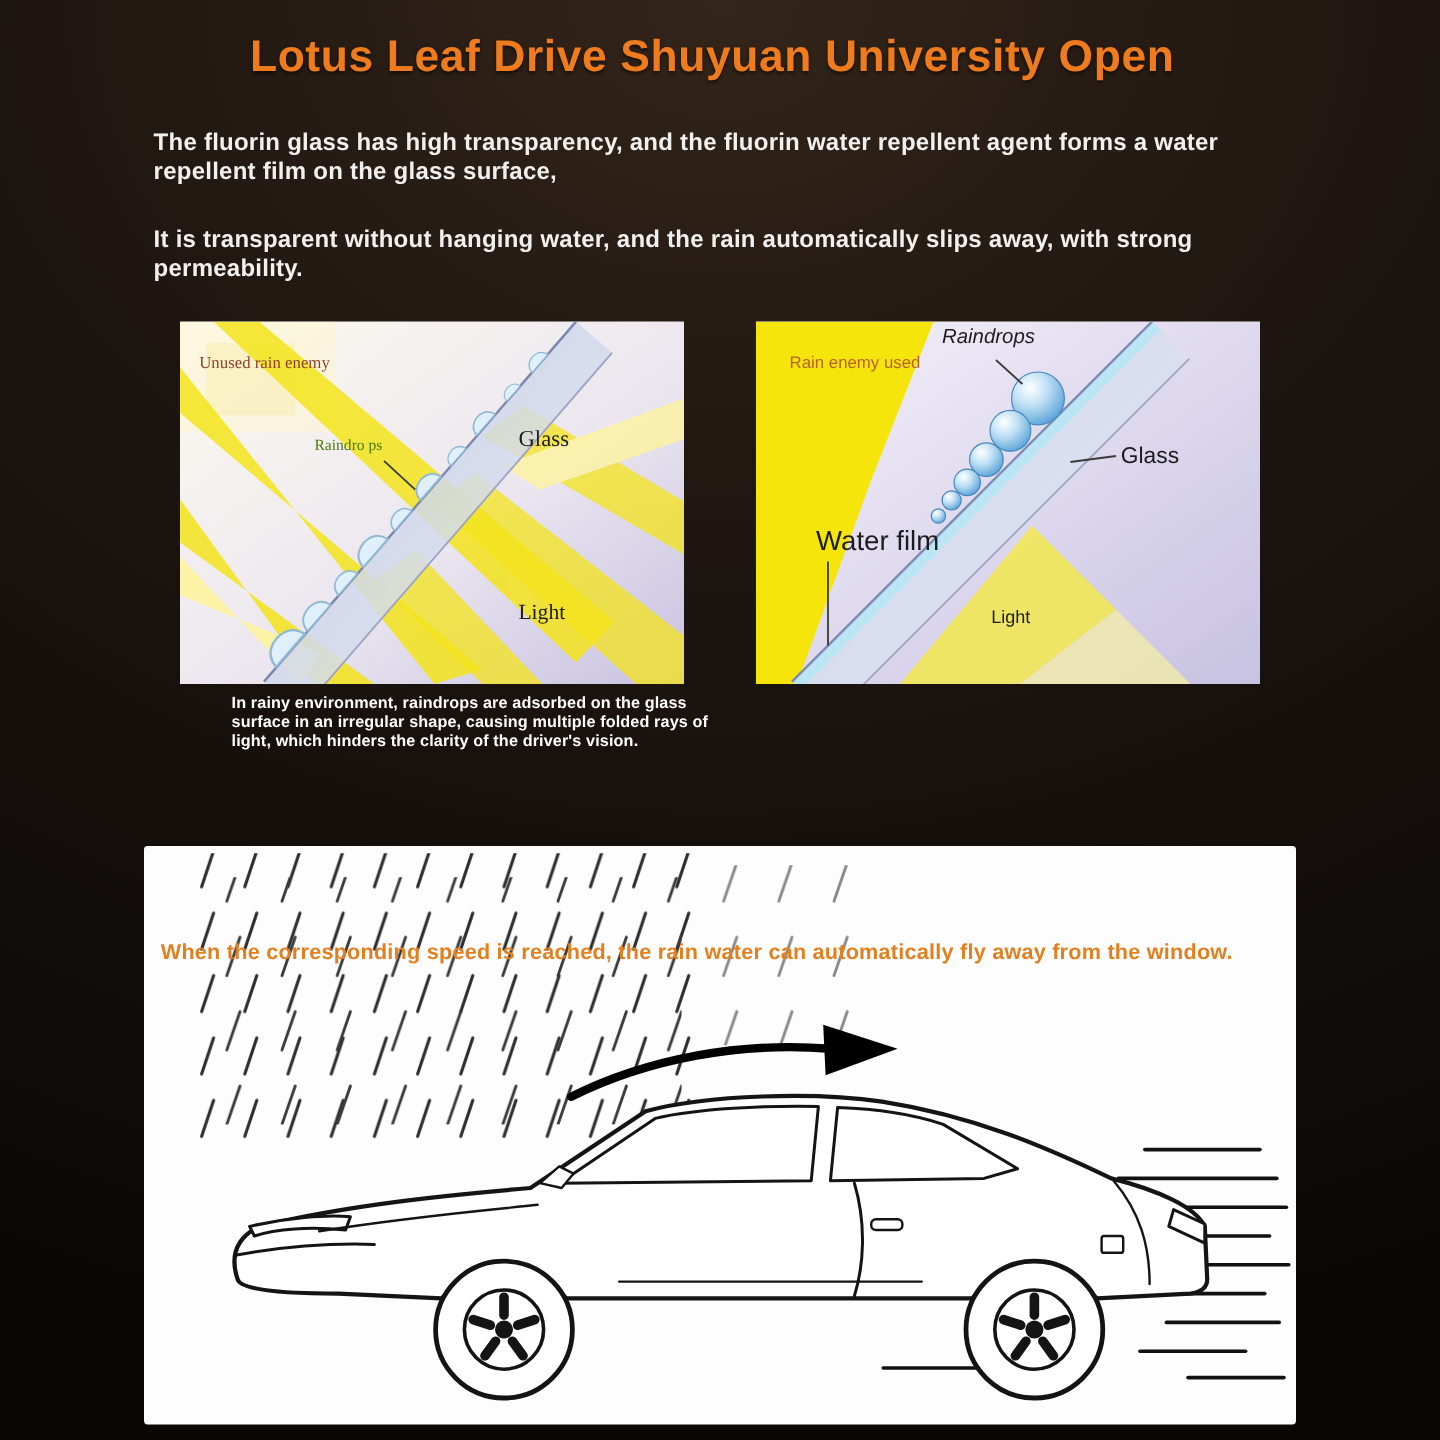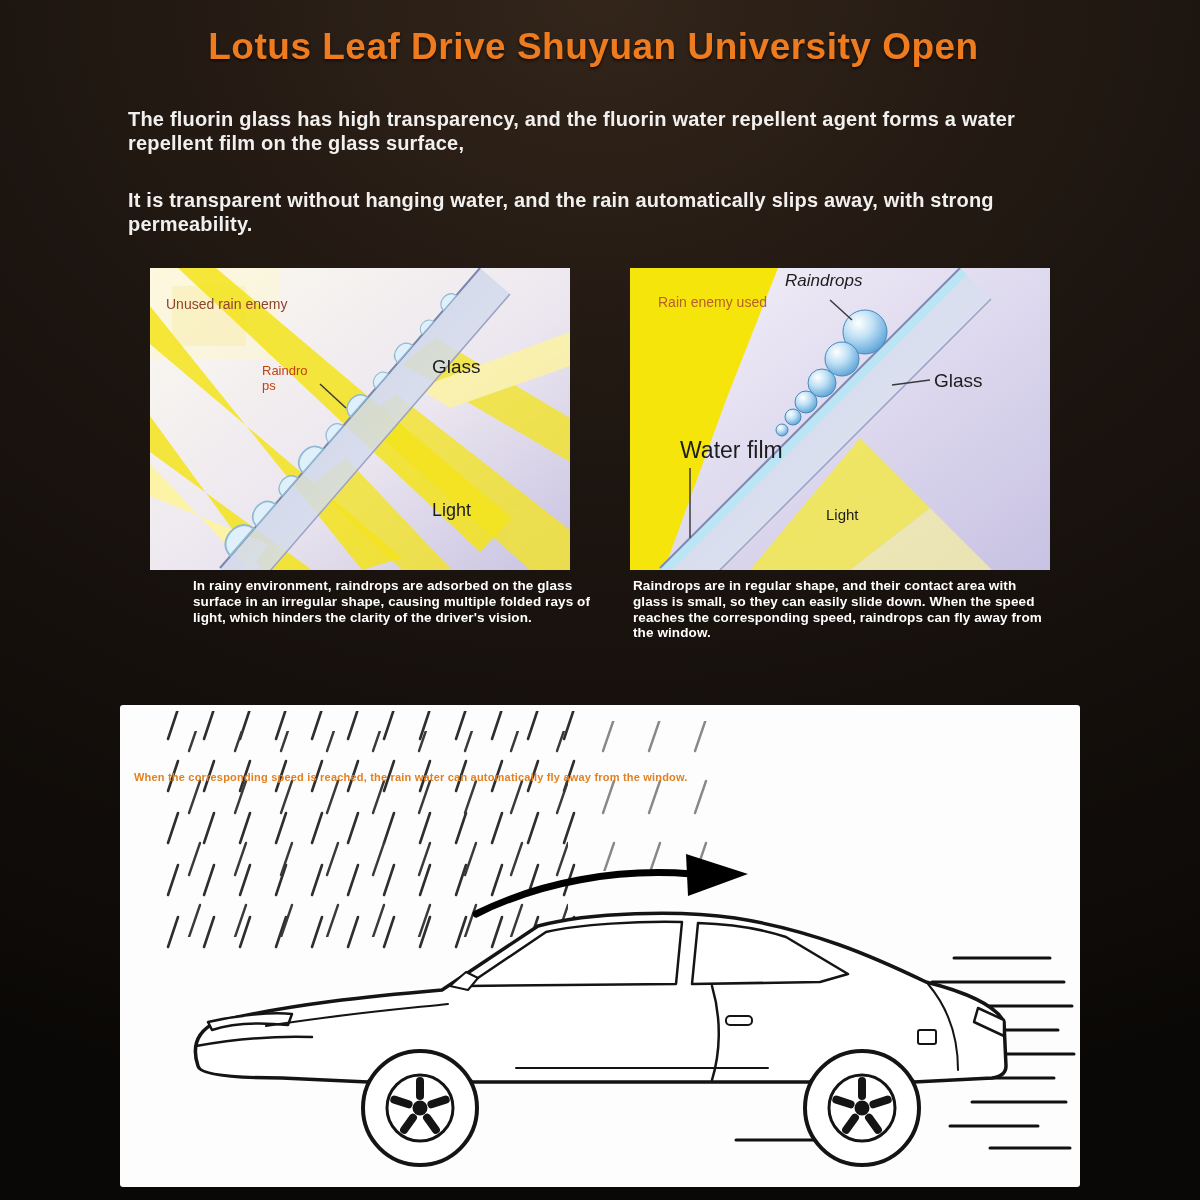--- a/index.html
+++ b/index.html
@@ -16,46 +16,46 @@
   .intro{
     position:absolute;left:128px;width:952px;color:#f2f0ee;font-size:20px;
     font-weight:700;line-height:1.18;letter-spacing:.2px;
   }
   .intro1{top:108px;}
   .intro2{top:189px;}
   .panel{
     position:absolute;top:268px;width:420px;height:302px;overflow:hidden;
     background:#fff;
   }
-  .panel-left{left:150px;}
+  .panel-left{left:150px;font-family:Liberation Serif, serif;}
   .panel-right{left:630px;}
   .panel svg{position:absolute;left:0;top:0;}
   .plabel{position:absolute;color:#1d1d1d;}
   .tagL{left:16px;top:28px;font-size:14px;color:#8f4130;}
   .tagR{left:28px;top:26px;font-size:14px;color:#b5622a;}
-  .lblRaindropsL{left:112px;top:96px;width:58px;font-size:13px;color:#c2410c;line-height:1.12;}
+  .lblRaindropsL{left:112px;top:96px;width:58px;font-size:13px;color:#4d7c0f;line-height:1.12;}
   .lblGlassL{left:282px;top:88px;font-size:19px;}
   .lblLightL{left:282px;top:232px;font-size:18px;}
   .lblRaindropsR{left:155px;top:3px;font-size:17px;font-style:italic;}
   .lblGlassR{left:304px;top:102px;font-size:19px;}
   .lblWaterFilmR{left:50px;top:169px;font-size:23px;}
   .lblLightR{left:196px;top:238px;font-size:15px;}
   .caption{
     position:absolute;top:578px;width:414px;color:#ffffff;
     font-size:13.5px;font-weight:700;line-height:1.17;letter-spacing:.1px;
   }
   .caption-left{left:165px;margin-left:28px;}
   .caption-right{left:633px;}
   .bottom-panel{
     position:absolute;left:120px;top:705px;width:960px;height:482px;
     background:#fdfdfd;border-radius:3px;overflow:hidden;
   }
   .bottom-caption{
-    position:absolute;left:14px;top:66px;width:935px;z-index:3;
-    color:#e2801f;font-size:11px;font-weight:700;letter-spacing:.2px;
+    position:absolute;left:14px;top:78px;width:935px;z-index:3;
+    color:#e2801f;font-size:18px;font-weight:700;letter-spacing:.2px;
   }
   .bottom-panel svg{position:absolute;left:0;top:0;z-index:1;}
 </style>
 </head>
 <body>
 
 <div id="stage">
 
   <div class="title">Lotus Leaf Drive Shuyuan University Open</div>
 
@@ -169,21 +169,20 @@
       </g>
     </svg>
     <div class="plabel tagR">Rain enemy used</div>
     <div class="plabel lblRaindropsR">Raindrops</div>
     <div class="plabel lblGlassR">Glass</div>
     <div class="plabel lblWaterFilmR">Water film</div>
     <div class="plabel lblLightR">Light</div>
   </div>
 
   <div class="caption caption-left">In rainy environment, raindrops are adsorbed on the glass surface in an irregular shape, causing multiple folded rays of light, which hinders the clarity of the driver's vision.</div>
-  <div class="caption caption-right">Raindrops are in regular shape, and their contact area with glass is small, so they can easily slide down. When the speed reaches the corresponding speed, raindrops can fly away from the window.</div>
 
   <div class="bottom-panel">
     <div class="bottom-caption">When the corresponding speed is reached, the rain water can automatically fly away from the window.</div>
     <svg width="960" height="482" viewBox="0 0 960 482">
       <defs>
         <pattern id="rain" width="36" height="52" patternUnits="userSpaceOnUse">
           <line x1="22" y1="4" x2="12" y2="34" stroke="#2e2e2e" stroke-width="2.6" stroke-linecap="round"></line>
         </pattern>
         <pattern id="rain2" width="46" height="62" patternUnits="userSpaceOnUse">
           <line x1="34" y1="14" x2="23" y2="46" stroke="#3a3a3a" stroke-width="2.4" stroke-linecap="round"></line>

